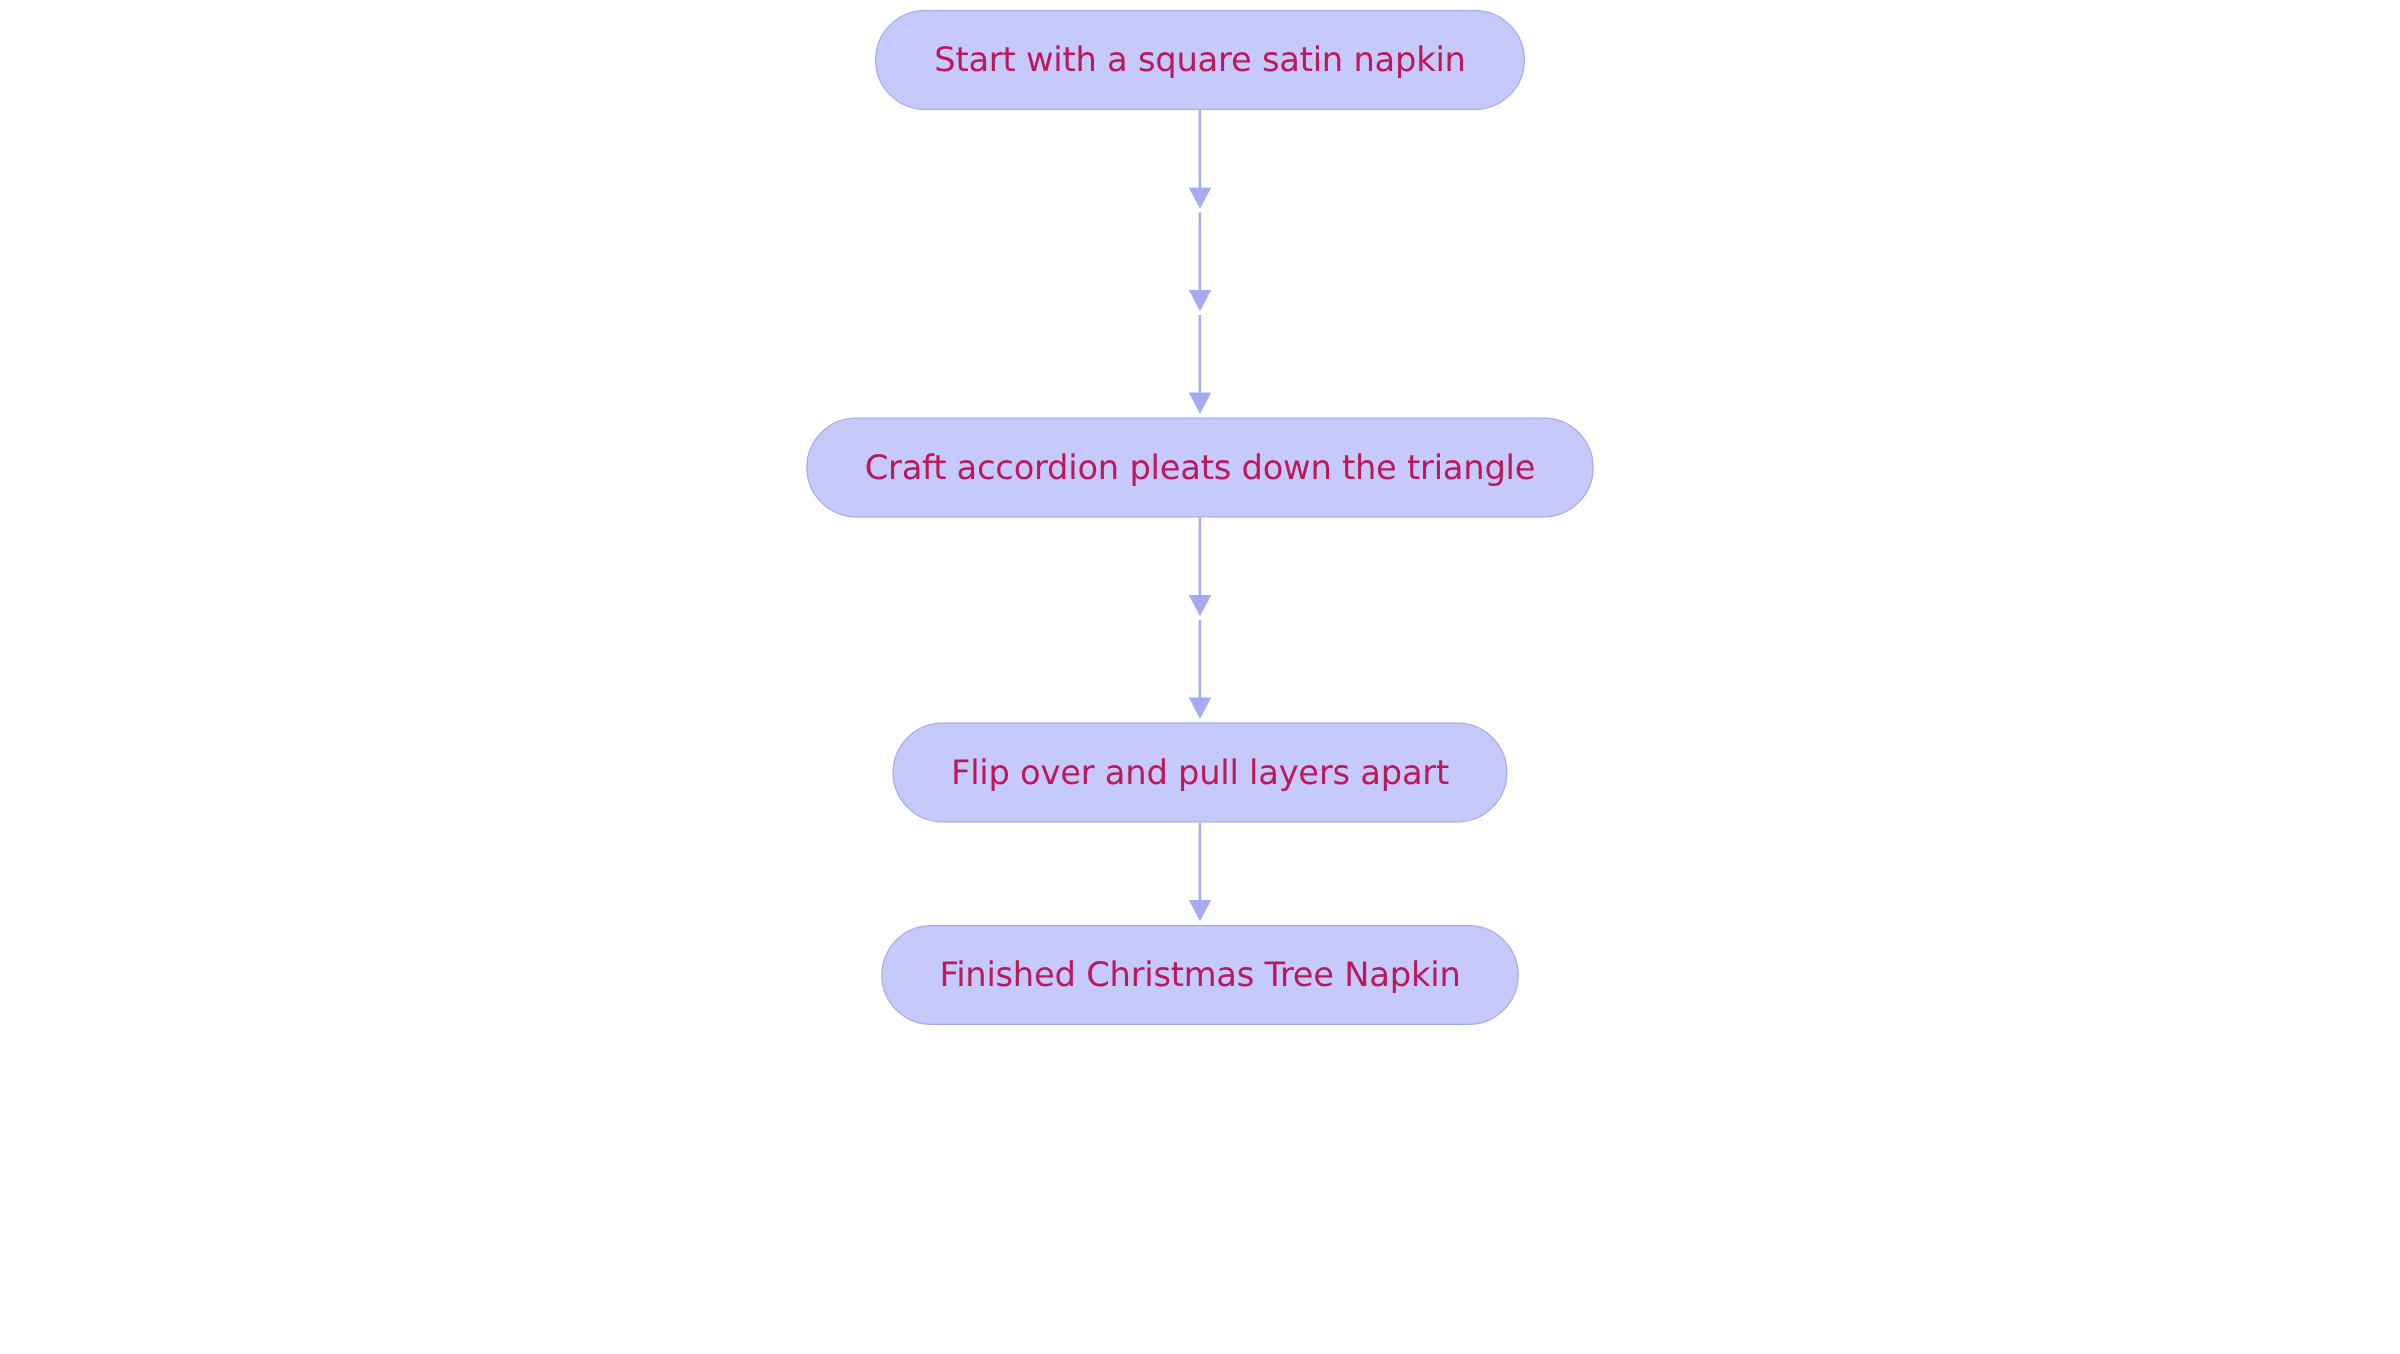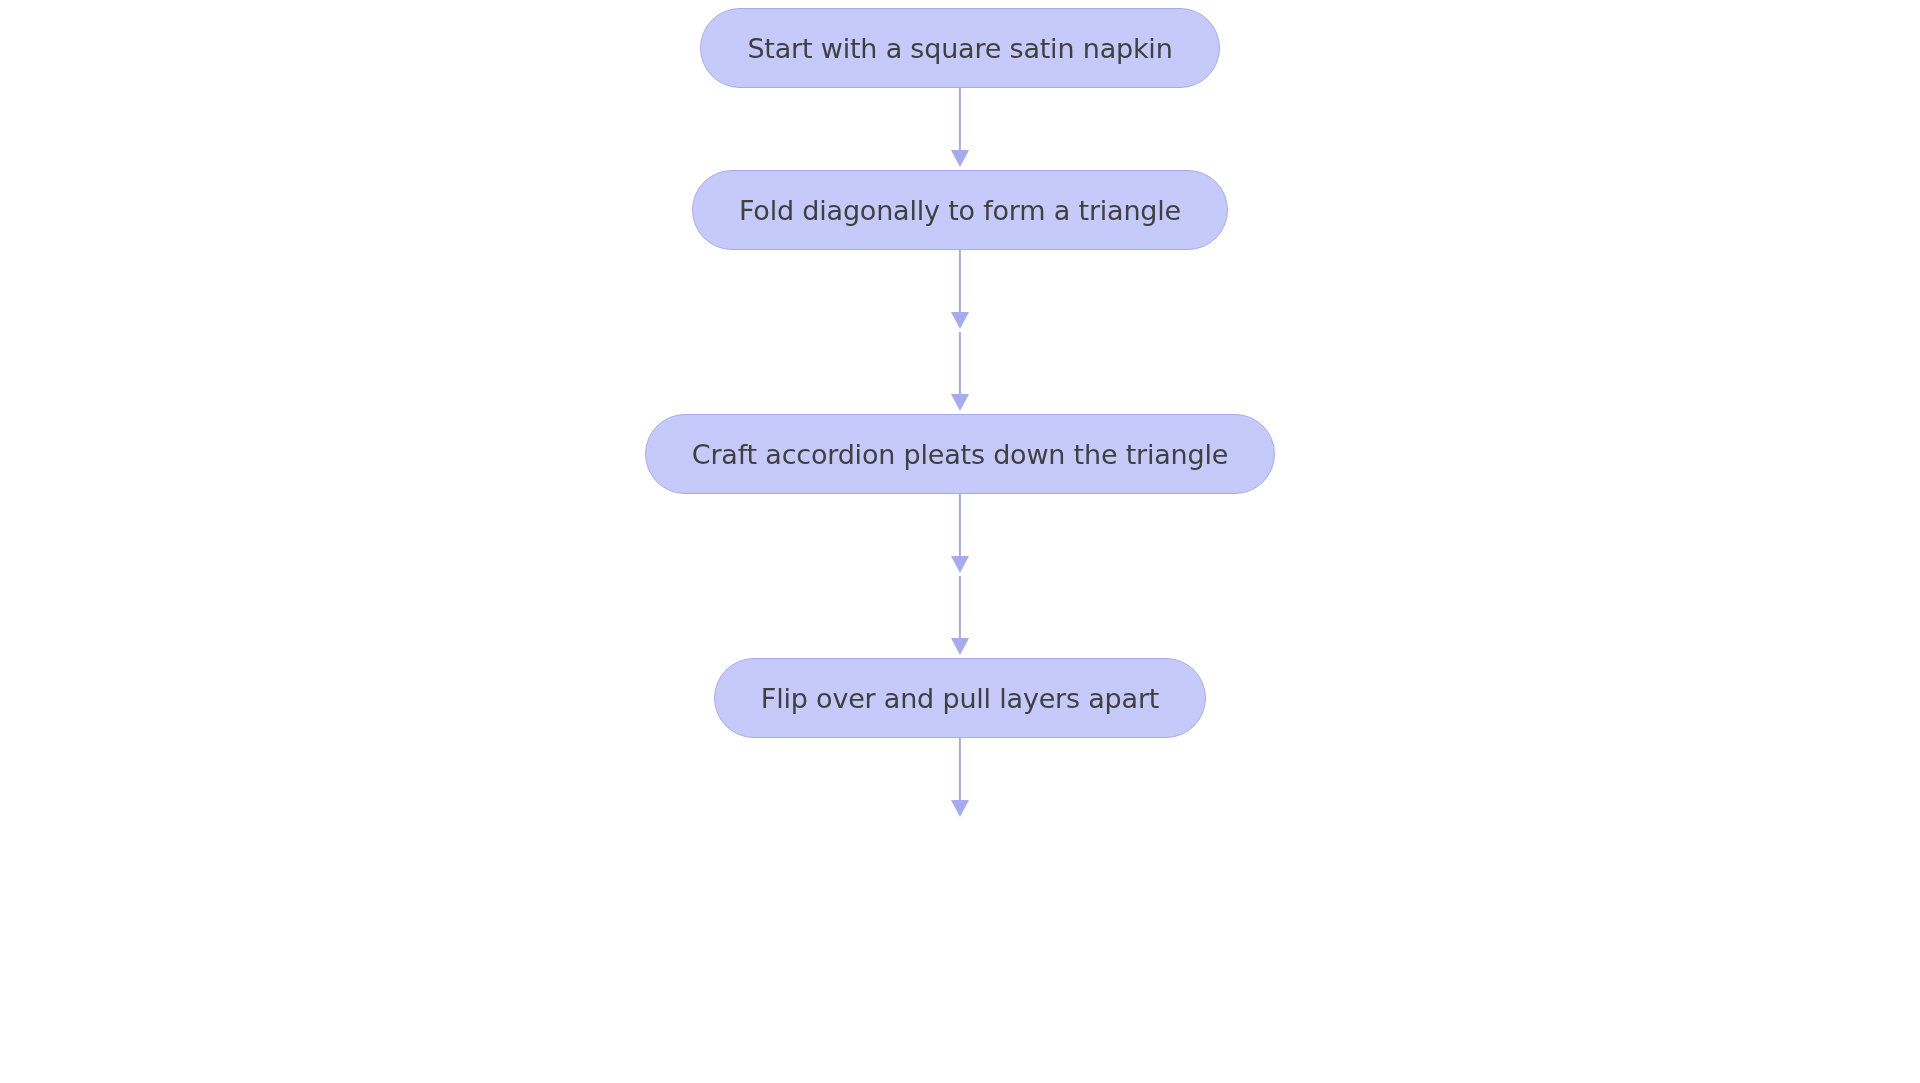--- a/index.html
+++ b/index.html
@@ -24,21 +24,21 @@
     flex-direction: column;
     align-items: center;
   }
 
   .flow-node {
     box-sizing: border-box;
     height: 80px;
     border-radius: 40px;
     background: #c5cafa;
     border: 1.4px solid #a5abf0;
-    color: #404040;
+    color: #be185d;
     font-size: 27px;
     font-weight: 400;
     letter-spacing: -0.2px;
     display: flex;
     align-items: center;
     justify-content: center;
     padding: 0 46px;
     white-space: nowrap;
     line-height: 1;
   }
@@ -82,23 +82,20 @@
 
   <div class="flow-node">
     <span>Start with a square satin napkin</span>
   </div>
 
   <div class="flow-connector">
     <span class="conn-line"></span>
     <span class="conn-head"></span>
   </div>
 
-  <div class="flow-node">
-    <span>Fold diagonally to form a triangle</span>
-  </div>
 
   <div class="flow-connector">
     <span class="conn-line"></span>
     <span class="conn-head"></span>
   </div>
 
 
   <div class="flow-connector">
     <span class="conn-line"></span>
     <span class="conn-head"></span>
@@ -121,14 +118,17 @@
 
   <div class="flow-node">
     <span>Flip over and pull layers apart</span>
   </div>
 
   <div class="flow-connector">
     <span class="conn-line"></span>
     <span class="conn-head"></span>
   </div>
 
+  <div class="flow-node">
+    <span>Finished Christmas Tree Napkin</span>
+  </div>
 
 </div>
 
 </body></html>

